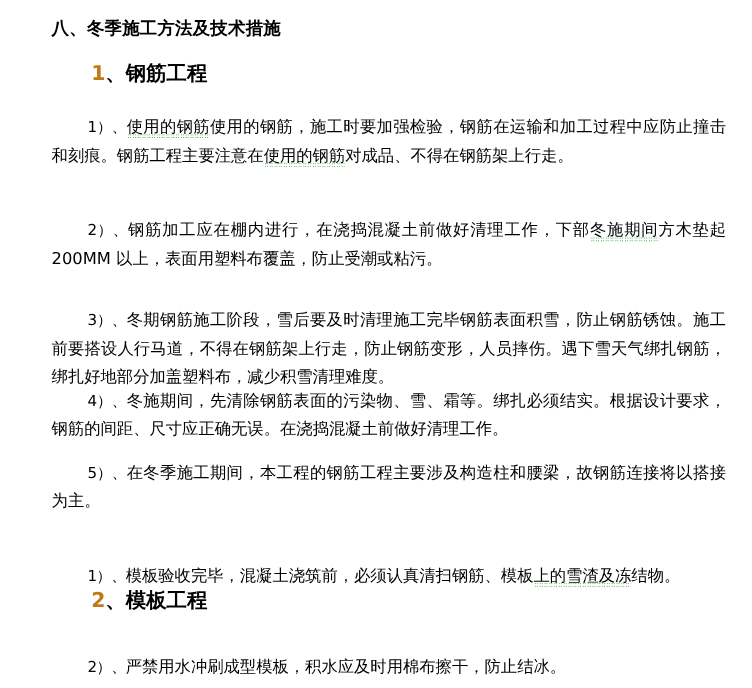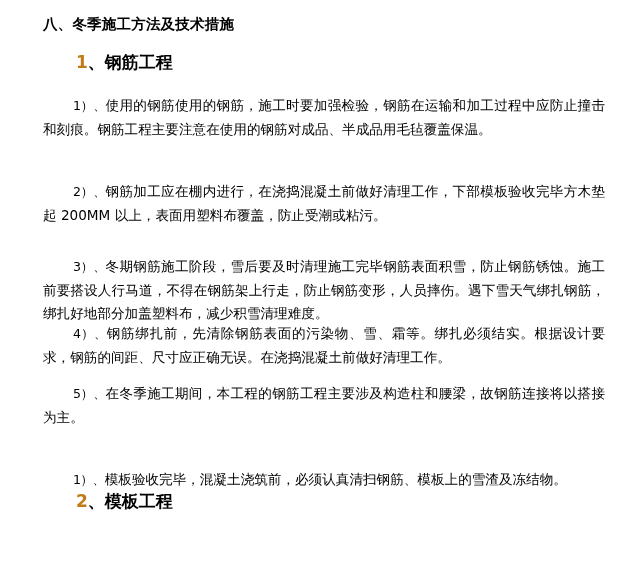--- a/index.html
+++ b/index.html
@@ -92,41 +92,44 @@
 
 <div class="page">
 
   <div class="section-title">八、冬季施工方法及技术措施</div>
 
   <div class="sub-heading" style="top:52px;">
     <span class="num">1</span><span class="cn">、</span><span class="cn">钢筋工程</span>
   </div>
 
   <div class="para" style="top:94px;">
-    <span class="indent"></span><span class="marker num-run">1）、</span><span class="squiggle">使用的钢筋</span><span>使用的钢筋，施工时要加强检验，钢筋在运输和加工过程中应防止撞击和刻痕。钢筋工程主要注意在</span><span class="squiggle">使用的钢筋</span><span>对成品、半成品用毛毡覆盖保温。</span>
+    <span class="indent"></span><span class="marker num-run">1）、</span><span class="squiggle">使用的钢筋</span><span>使用的钢筋，施工时要加强检验，钢筋在运输和加工过程中应防止撞击和刻痕。钢筋工程主要注意在</span><span class="squiggle">使用的钢筋</span><span>对成品、不得在钢筋架上行走。</span>
   </div>
 
   <div class="para" style="top:180px;">
-    <span class="indent"></span><span class="marker num-run">2）、</span><span>钢筋加工应在棚内进行，在浇捣混凝土前做好清理工作，下部</span><span class="squiggle">模板验收完毕</span><span>方木垫起 200MM 以上，表面用塑料布覆盖，防止受潮或粘污。</span>
+    <span class="indent"></span><span class="marker num-run">2）、</span><span>钢筋加工应在棚内进行，在浇捣混凝土前做好清理工作，下部</span><span class="squiggle">冬施期间</span><span>方木垫起 200MM 以上，表面用塑料布覆盖，防止受潮或粘污。</span>
   </div>
 
   <div class="para" style="top:255px;">
     <span class="indent"></span><span class="marker num-run">3）、</span><span>冬期钢筋施工阶段，雪后要及时清理施工完毕钢筋表面积雪，防止钢筋锈蚀。施工前要搭设人行马道，不得在钢筋架上行走，防止钢筋变形，人员摔伤。遇下雪天气绑扎钢筋，绑扎好地部分加盖塑料布，减少积雪清理难度。</span>
   </div>
 
   <div class="para" style="top:322px;">
-    <span class="indent"></span><span class="marker num-run">4）、</span><span>钢筋绑扎前，先清除钢筋表面的污染物、雪、霜等。绑扎必须结实。根据设计要求，钢筋的间距、尺寸应正确无误。在浇捣混凝土前做好清理工作。</span>
+    <span class="indent"></span><span class="marker num-run">4）、</span><span>冬施期间，先清除钢筋表面的污染物、雪、霜等。绑扎必须结实。根据设计要求，钢筋的间距、尺寸应正确无误。在浇捣混凝土前做好清理工作。</span>
   </div>
 
   <div class="para" style="top:382px;">
     <span class="indent"></span><span class="marker num-run">5）、</span><span>在冬季施工期间，本工程的钢筋工程主要涉及构造柱和腰梁，故钢筋连接将以搭接为主。</span>
   </div>
 
   <div class="sub-heading" style="top:443px;margin-top:48px;">
     <span class="num">2</span><span class="cn">、</span><span class="cn">模板工程</span>
   </div>
 
   <div class="para" style="top:468px;">
     <span class="indent"></span><span class="marker num-run">1）、</span><span>模板验收完毕，混凝土浇筑前，必须认真清扫钢筋、模板</span><span class="squiggle">上的雪渣及冻</span><span>结物。</span>
   </div>
 
+  <div class="para" style="top:544px;">
+    <span class="indent"></span><span class="marker num-run">2）、</span><span>严禁用水冲刷成型模板，积水应及时用棉布擦干，防止结冰。</span>
+  </div>
 
 </div>
 
 </body></html>

